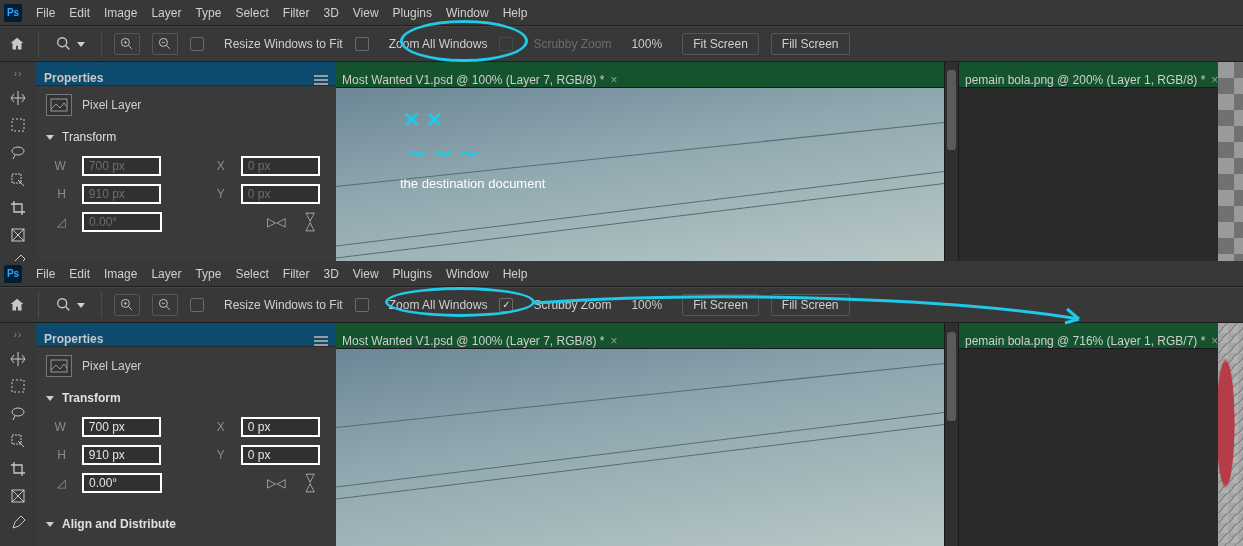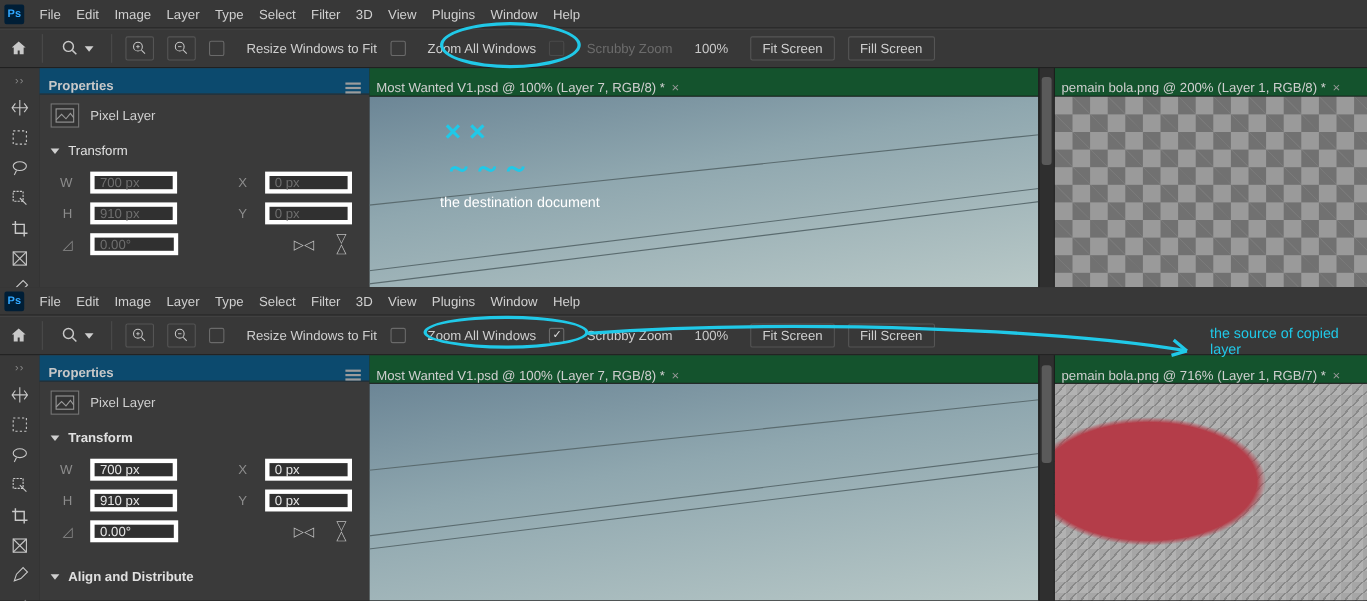--- a/index.html
+++ b/index.html
@@ -27,30 +27,30 @@
   .tool { width:24px; height:24px; display:flex; align-items:center; justify-content:center; color:#c0c0c0; }
   .panel { width:300px; background:#3a3a3a; }
   .panel-head { height:24px; display:flex; align-items:flex-end; justify-content:space-between; padding:0 8px; font-weight:bold; background:#0c4a6e; border-bottom:1px solid #2a2a2a; }
   .panel-row { display:flex; align-items:center; gap:10px; padding:8px 10px; color:#cfcfcf; }
   .layer-icon { width:26px; height:22px; border:1px solid #777; display:flex; align-items:center; justify-content:center; background:#333; }
   .ptitle { padding:6px 10px; display:flex; align-items:center; gap:8px; color:#e0e0e0; }
   .caret { display:inline-block; width:0; height:0; border-left:4px solid transparent; border-right:4px solid transparent; border-top:5px solid #cfcfcf; }
   .xform { padding:6px 16px 10px; }
   .xrow { display:flex; align-items:center; gap:16px; margin-bottom:8px; color:#8c8c8c; }
   .xrow .lab { width:14px; text-align:right; color:#8c8c8c; }
-  .xin { width:80px; height:20px; background:#303030; border:4px solid #ffffff; color:#bdbdbd; padding:0 5px; display:inline-flex; align-items:center; }
+  .xin { width:80px; height:20px; background:#303030; border:2px solid #ffffff; color:#bdbdbd; padding:0 5px; display:inline-flex; align-items:center; }
   .xin.dis { color:#6e6e6e; }
   .xrow .gap { width:18px; }
   .lightlab { color:#e4e4e4; }
   .lightin { color:#e4e4e4; }
   .canvas-area { flex:1; background:#2a2a2a; position:relative; }
   .tabbar { height:26px; background:#14532d; display:flex; align-items:flex-end; color:#cfcfcf; padding-left:6px; gap:6px; border-bottom:1px solid #1a1a1a; }
   .doc { height:calc(100% - 26px); background:linear-gradient(170deg,#6c8696 0%, #8fa7af 40%, #b8c8c7 100%); position:relative; overflow:hidden; }
   .wire { position:absolute; left:-20px; right:-20px; height:1px; background:#5a6b6f; transform-origin:left; }
-  .right-col { width:285px; display:flex; flex-direction:column; background:#2a2a2a; border-left:1px solid #1a1a1a; }
+  .right-col { width:285px; display:flex; flex-direction:row; background:#2a2a2a; border-left:1px solid #1a1a1a; }
   .chk.sm { font-size:12px;gap:20px; }
   .checker { background-image: linear-gradient(45deg,#717171 25%,transparent 25%,transparent 75%,#717171 75%), linear-gradient(45deg,#717171 25%,transparent 25%,transparent 75%,#717171 75%); background-color:#9a9a9a; background-size:32px 32px; background-position:0 0,16px 16px; flex:1; }
   .closex { color:#9a9a9a; }
   .flip-icons { display:flex; align-items:center; gap:6px; color:#bdbdbd; }
   
   .ann { position:absolute; pointer-events:none; }
   .cy-ellipse { border:3px solid #20c9e8; border-radius:50%; }
   .squiggle { color:#20c9e8; font-size:26px; font-weight:bold; }
   .anntext { color:#20c9e8; font-size:13px; }
   .scrollbar { width:14px; background:#2f2f2f; border-left:1px solid #1a1a1a; position:relative; }
@@ -438,14 +438,13 @@
         </div>
       <div class="pixelart"></div>
     </div>
   </div>
 
   <span class="ann cy-ellipse" style="left:385px; top:26px; width:150px; height:30px;"></span>
   <svg class="ann" style="left:534px; top:34px; width:560px; height:40px;">
     <path d="M0 8 C 200 -6, 440 6, 545 24" stroke="#20c9e8" stroke-width="3" fill="none"></path>
     <path d="M545 24 l-12 -10 M545 24 l-14 4" stroke="#20c9e8" stroke-width="3" fill="none"></path>
   </svg>
-  <span class="ann anntext" style="left:1100px; top:34px;">the source of copied layer</span>
 </div>
 
 </body></html>

